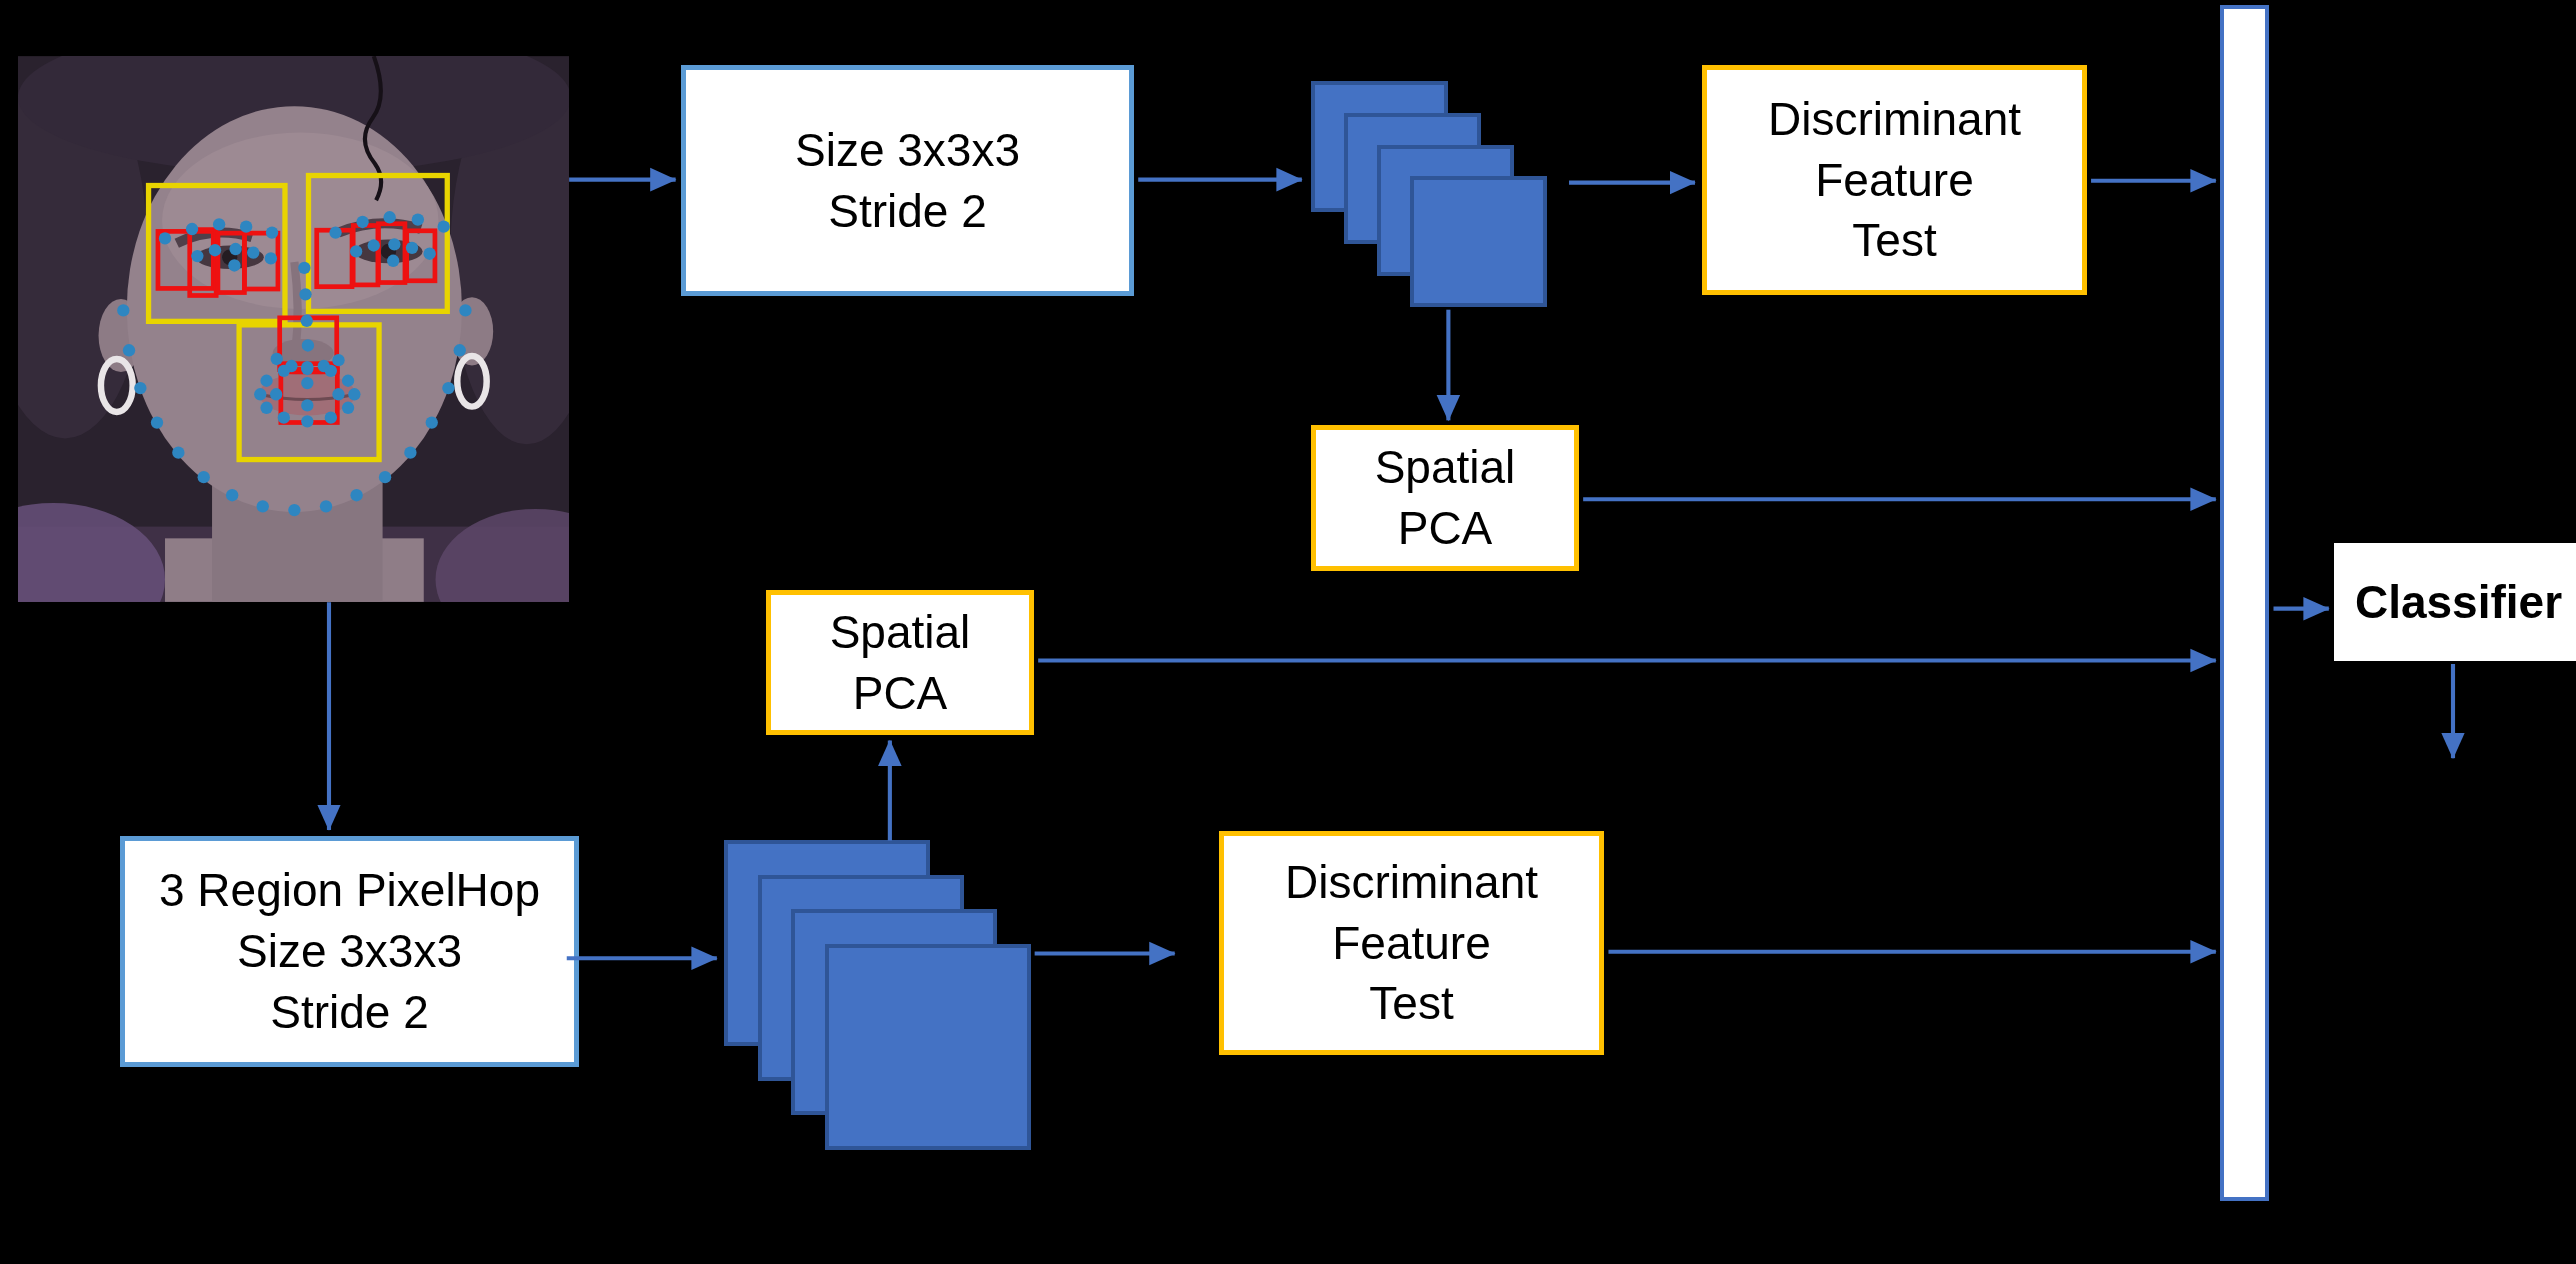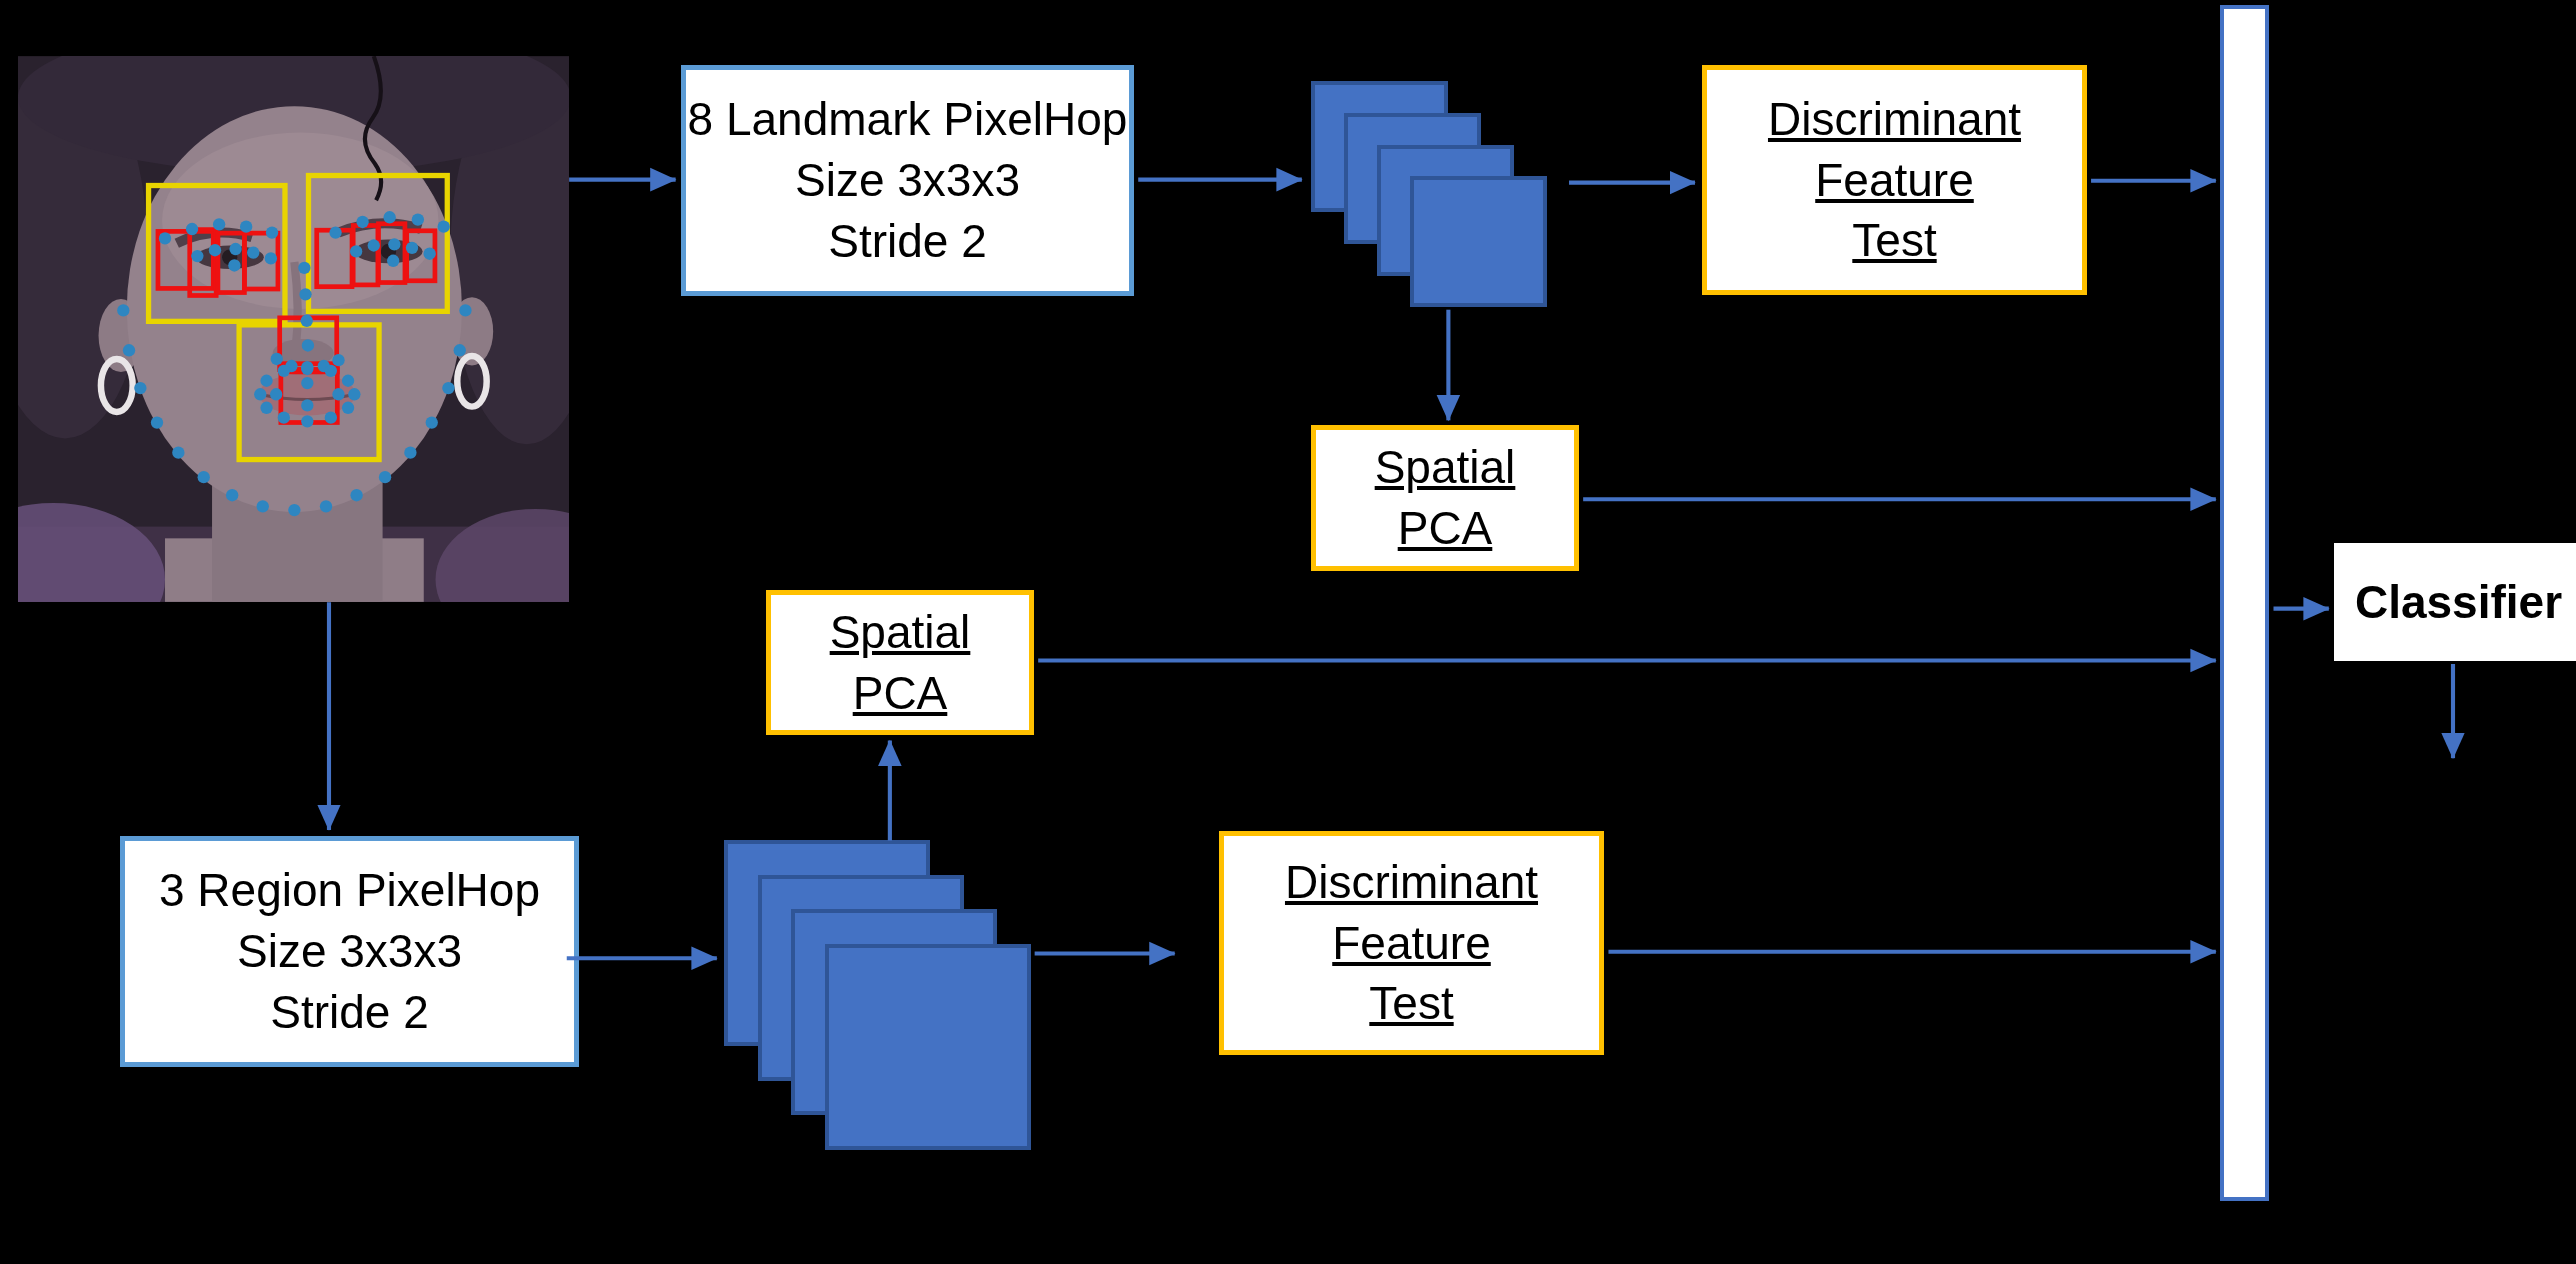--- a/index.html
+++ b/index.html
@@ -3,21 +3,21 @@
 <meta charset="utf-8">
 <style>
   html,body{margin:0;padding:0;background:#000;}
   #canvas{position:relative;width:2576px;height:1265px;background:var(--background,#000);
           overflow:hidden;font-family:"Liberation Sans",sans-serif;}
   .node{position:absolute;background:var(--node_fill,#fff);box-sizing:border-box;
         display:flex;flex-direction:column;align-items:center;justify-content:center;
         text-align:center;color:var(--text,#000);}
   .node .line{line-height:1.32;font-size:46px;white-space:nowrap;}
   .blue-border{border:5.3px solid var(--pixelhop_border,#5B9BD5);}
-  .yellow-border{border:5.9px solid var(--dft_border,#FFC000);text-decoration:underline;}
+  .yellow-border{border:5.9px solid var(--dft_border,#FFC000);}
   .stack{position:absolute;}
   .sq{position:absolute;box-sizing:border-box;background:var(--feature_map_fill,#4472C4);
       border:4.1px solid var(--feature_map_border,#2F5597);}
   #concat-bar{position:absolute;box-sizing:border-box;background:var(--node_fill,#fff);
       border:4.1px solid var(--arrow,#4472C4);}
   svg.overlay{position:absolute;left:0;top:0;pointer-events:none;}
   svg.overlay line{stroke:var(--arrow,#4472C4);stroke-width:7;}
   #arrowhead path{fill:var(--arrow,#4472C4);}
 </style>
 </head>
@@ -138,21 +138,20 @@
         <circle cx="412.0" cy="575.0" r="10.5"></circle>
         <circle cx="422.7" cy="552.0" r="10.5"></circle>
         <circle cx="452.0" cy="535.2" r="10.5"></circle>
         <circle cx="492.0" cy="529.0" r="10.5"></circle>
         <circle cx="532.0" cy="535.2" r="10.5"></circle>
         <circle cx="561.3" cy="552.0" r="10.5"></circle>
       </g>
   </svg>
 
   <div class="node blue-border" style="left:681px;top:65px;width:453px;height:231px;">
-    <span class="line">8 Landmark PixelHop</span>
     <span class="line">Size 3x3x3</span>
     <span class="line">Stride 2</span>
   </div>
 
   <div class="stack" style="left:1311px;top:81px;width:235px;height:226px;">
     <div class="sq" style="left:0;top:0;width:137px;height:131px;"></div>
     <div class="sq" style="left:33px;top:32px;width:137px;height:131px;"></div>
     <div class="sq" style="left:66px;top:64px;width:137px;height:131px;"></div>
     <div class="sq" style="left:99px;top:95px;width:137px;height:131px;"></div>
   </div>

